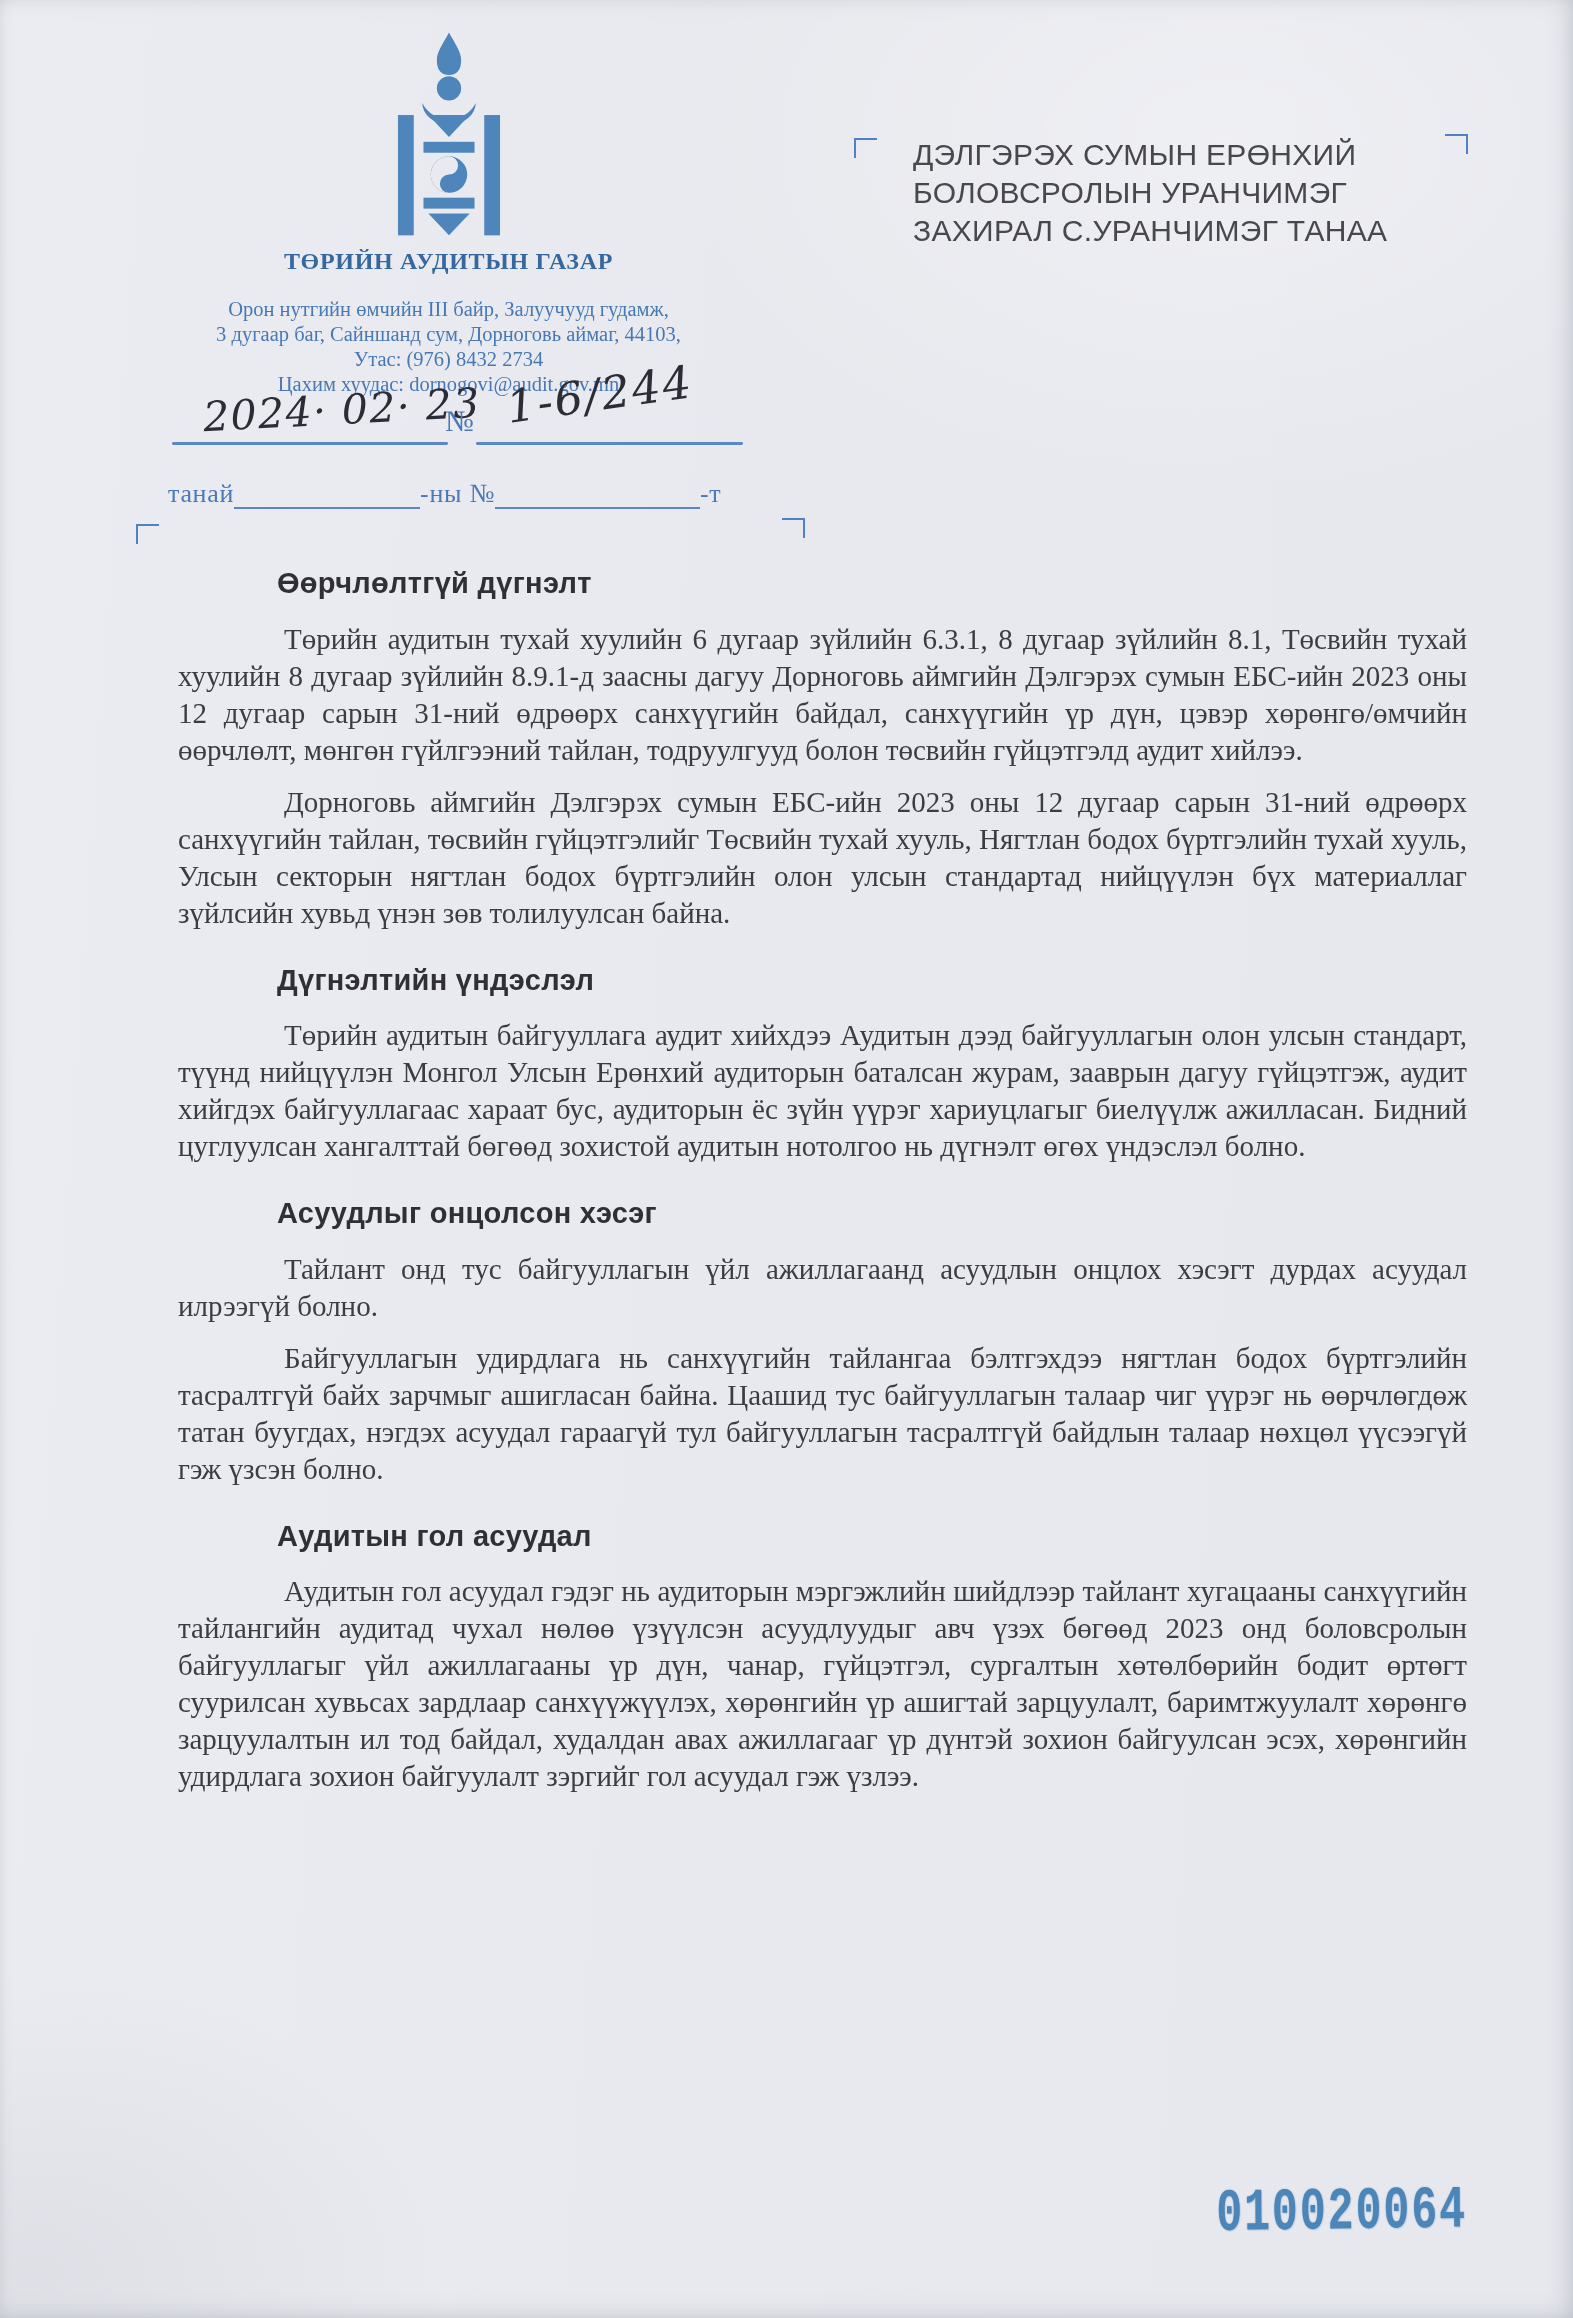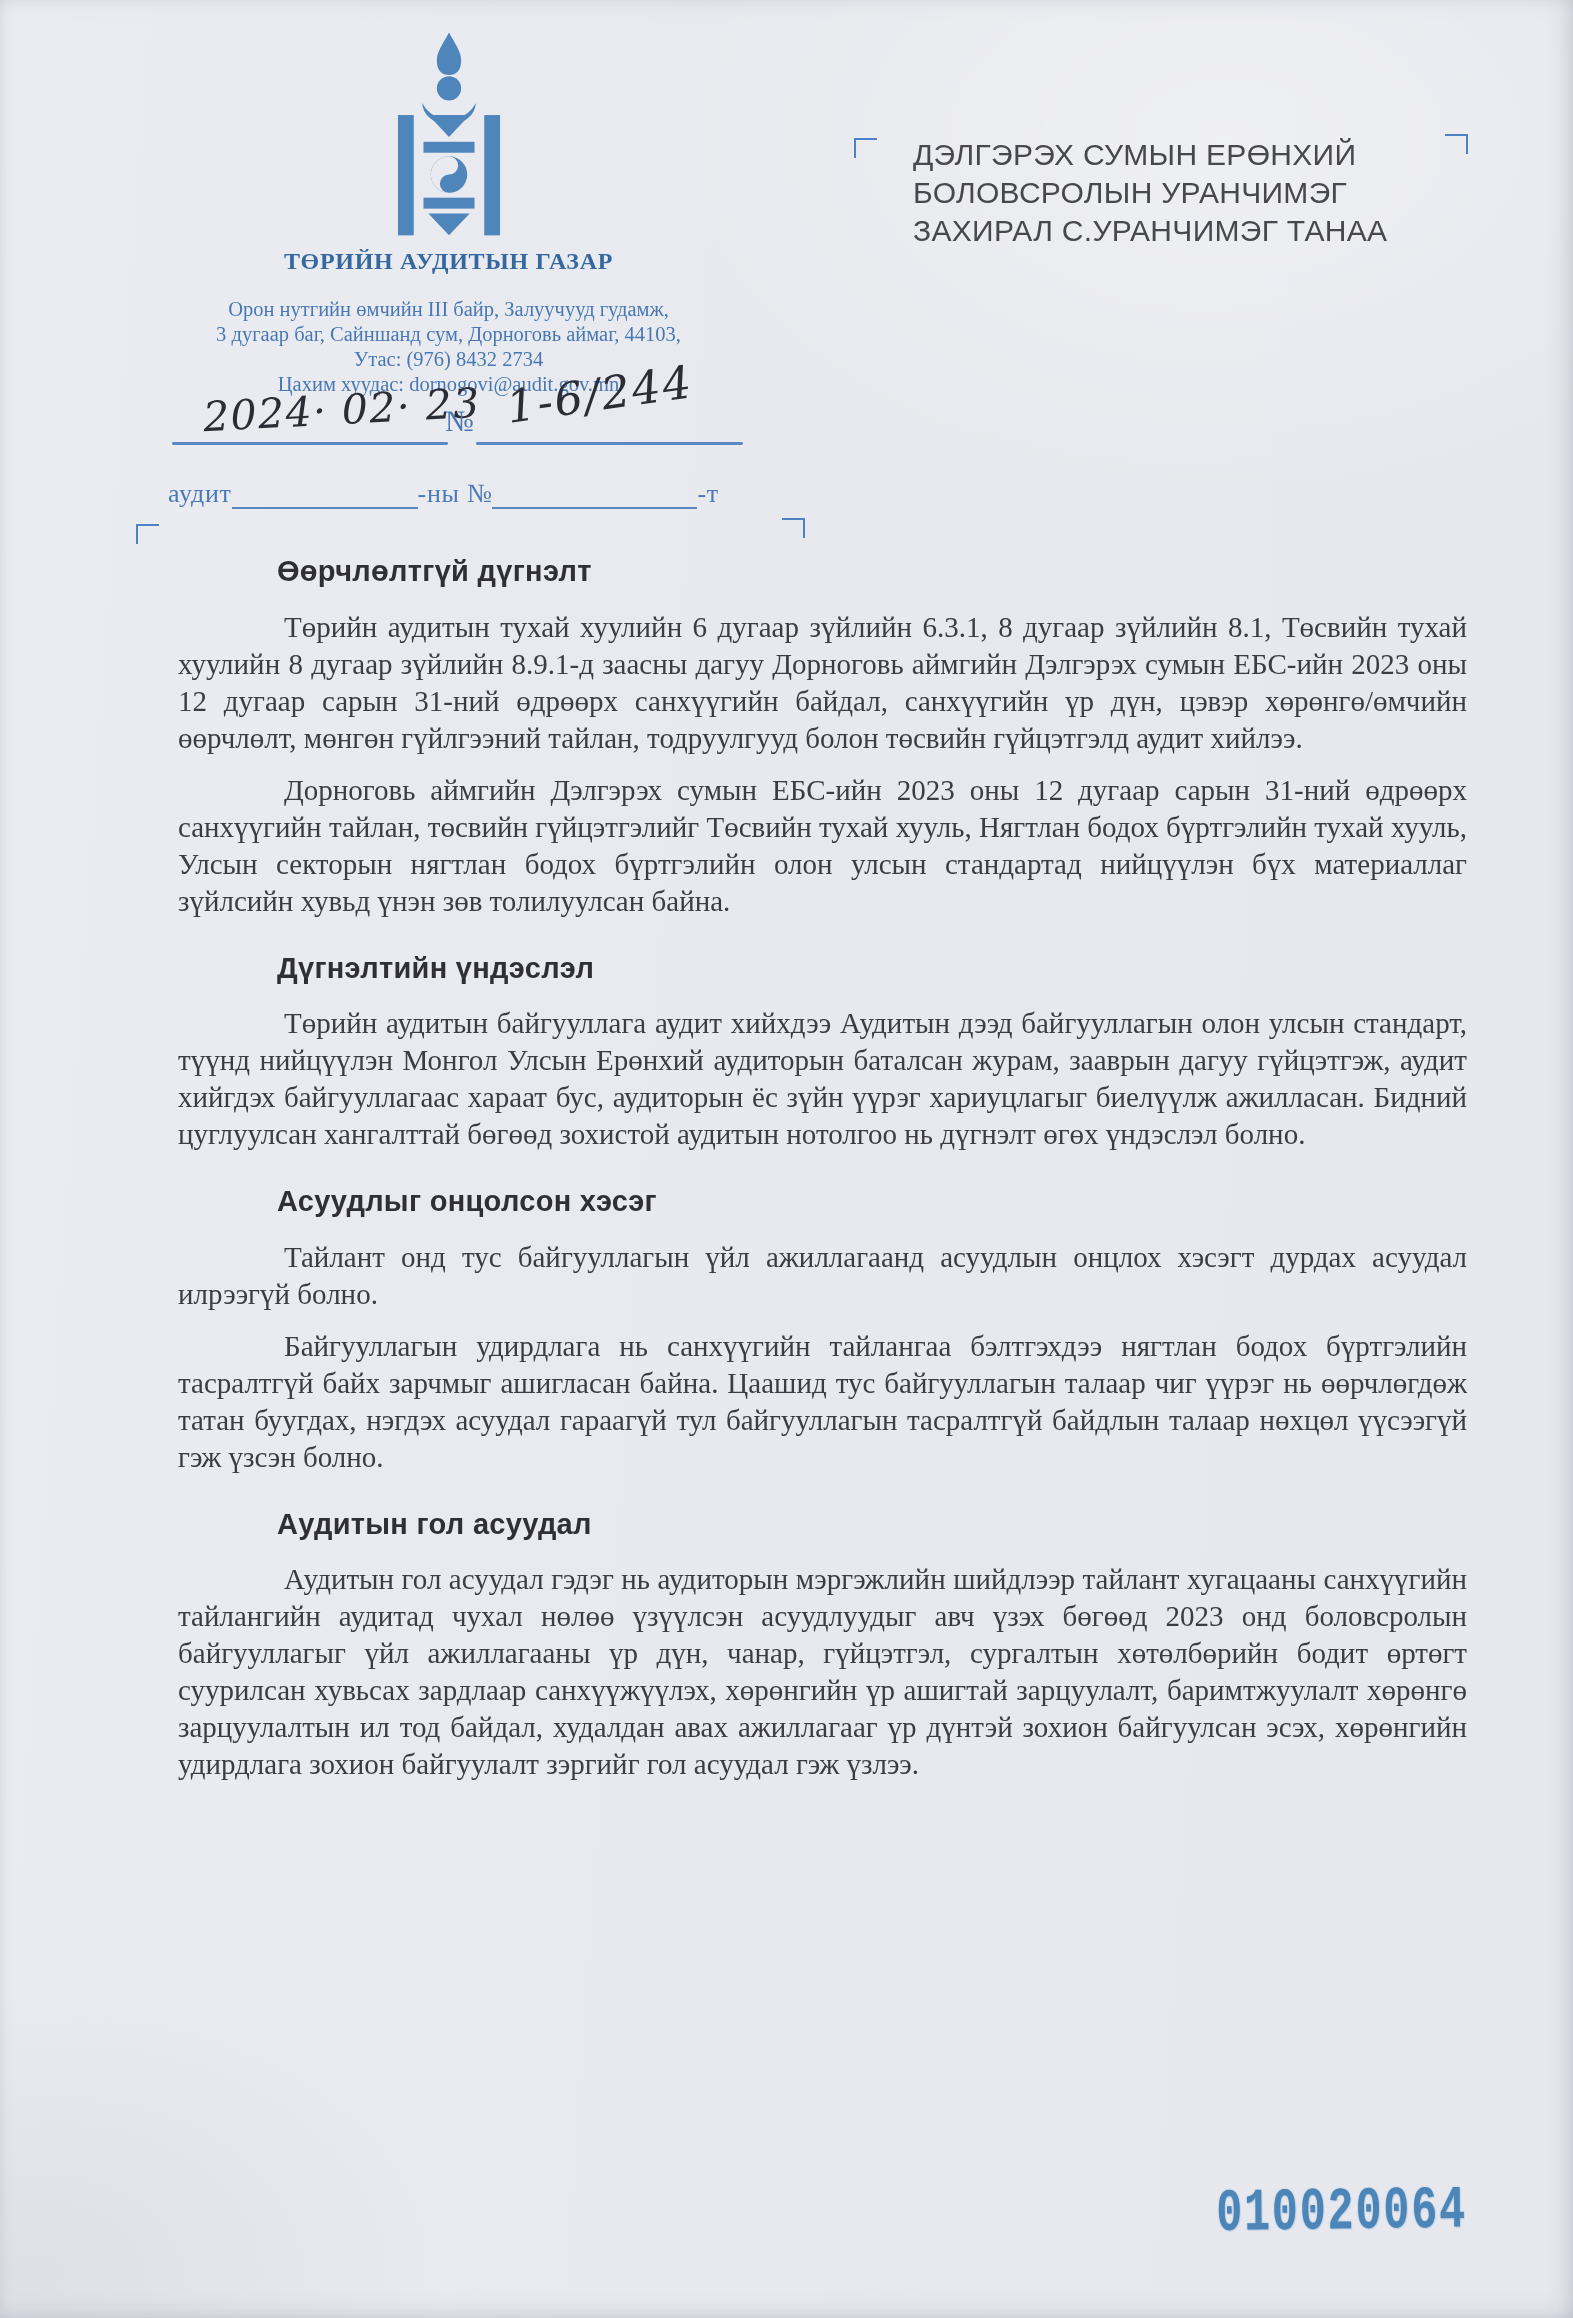--- a/index.html
+++ b/index.html
@@ -43,21 +43,21 @@
   .br-rec-l{left:854px; top:138px;}
   .br-rec-r{left:1445px; top:134px;}
   .br-win-l{left:136px; top:524px;}
   .br-win-r{left:782px; top:518px;}
   
   .body{position:absolute; left:173px; top:554px; width:1299px;
     font-family:"Liberation Sans", sans-serif; font-size:29px; line-height:37px;
     text-align:justify; color:#3c3c42;}
   .body h3{font-size:29px; line-height:34px; font-weight:bold; color:#2f2f35;
     margin:31px 0 20.5px 104px; text-align:left; letter-spacing:0.3px;}
-  .body h3.first{margin-top:0;}
+  .body h3.first{margin-top:12px;}
   .body p{margin:0 5px 15px; text-indent:106px;font-family:Liberation Serif, serif;}
   
   .stamp{position:absolute; left:1216px; top:2180px;
     font-family:"Liberation Mono", monospace; font-weight:bold; font-size:60px;
     color:#3c7cb4; letter-spacing:2.7px; transform:scaleX(.72) rotate(-.6deg);
     transform-origin:left top; opacity:.9;
     text-shadow:0 0 2px rgba(60,124,180,.55), 1.4px 1.4px 0 rgba(60,124,180,.12);}
 </style>
 </head>
 <body>
@@ -102,21 +102,21 @@
   <div class="br br-l br-win-l"></div>
   <div class="br br-r br-win-r"></div>
 
   <span class="hand hand-date">2024· 02· 23</span>
   <span class="no-symbol">№</span>
   <span class="hand hand-refno">1-6/244</span>
   <div class="uline u1"></div>
   <div class="uline u2"></div>
 
   <div class="tanai">
-    <span>аудит</span>
+    <span>танай</span>
     <span class="fill f1"></span>
     <span>-ны №</span>
     <span class="fill f2"></span>
     <span>-т</span>
   </div>
 
   <div class="body">
     <h3 class="first">Өөрчлөлтгүй дүгнэлт</h3>
     <p>Төрийн аудитын тухай хуулийн 6 дугаар зүйлийн 6.3.1, 8 дугаар зүйлийн 8.1, Төсвийн тухай хуулийн 8 дугаар зүйлийн 8.9.1-д заасны дагуу Дорноговь аймгийн Дэлгэрэх сумын ЕБС-ийн 2023 оны 12 дугаар сарын 31-ний өдрөөрх санхүүгийн байдал, санхүүгийн үр дүн, цэвэр хөрөнгө/өмчийн өөрчлөлт, мөнгөн гүйлгээний тайлан, тодруулгууд болон төсвийн гүйцэтгэлд аудит хийлээ.</p>
     <p>Дорноговь аймгийн Дэлгэрэх сумын ЕБС-ийн 2023 оны 12 дугаар сарын 31-ний өдрөөрх санхүүгийн тайлан, төсвийн гүйцэтгэлийг Төсвийн тухай хууль, Нягтлан бодох бүртгэлийн тухай хууль, Улсын секторын нягтлан бодох бүртгэлийн олон улсын стандартад нийцүүлэн бүх материаллаг зүйлсийн хувьд үнэн зөв толилуулсан байна.</p>

